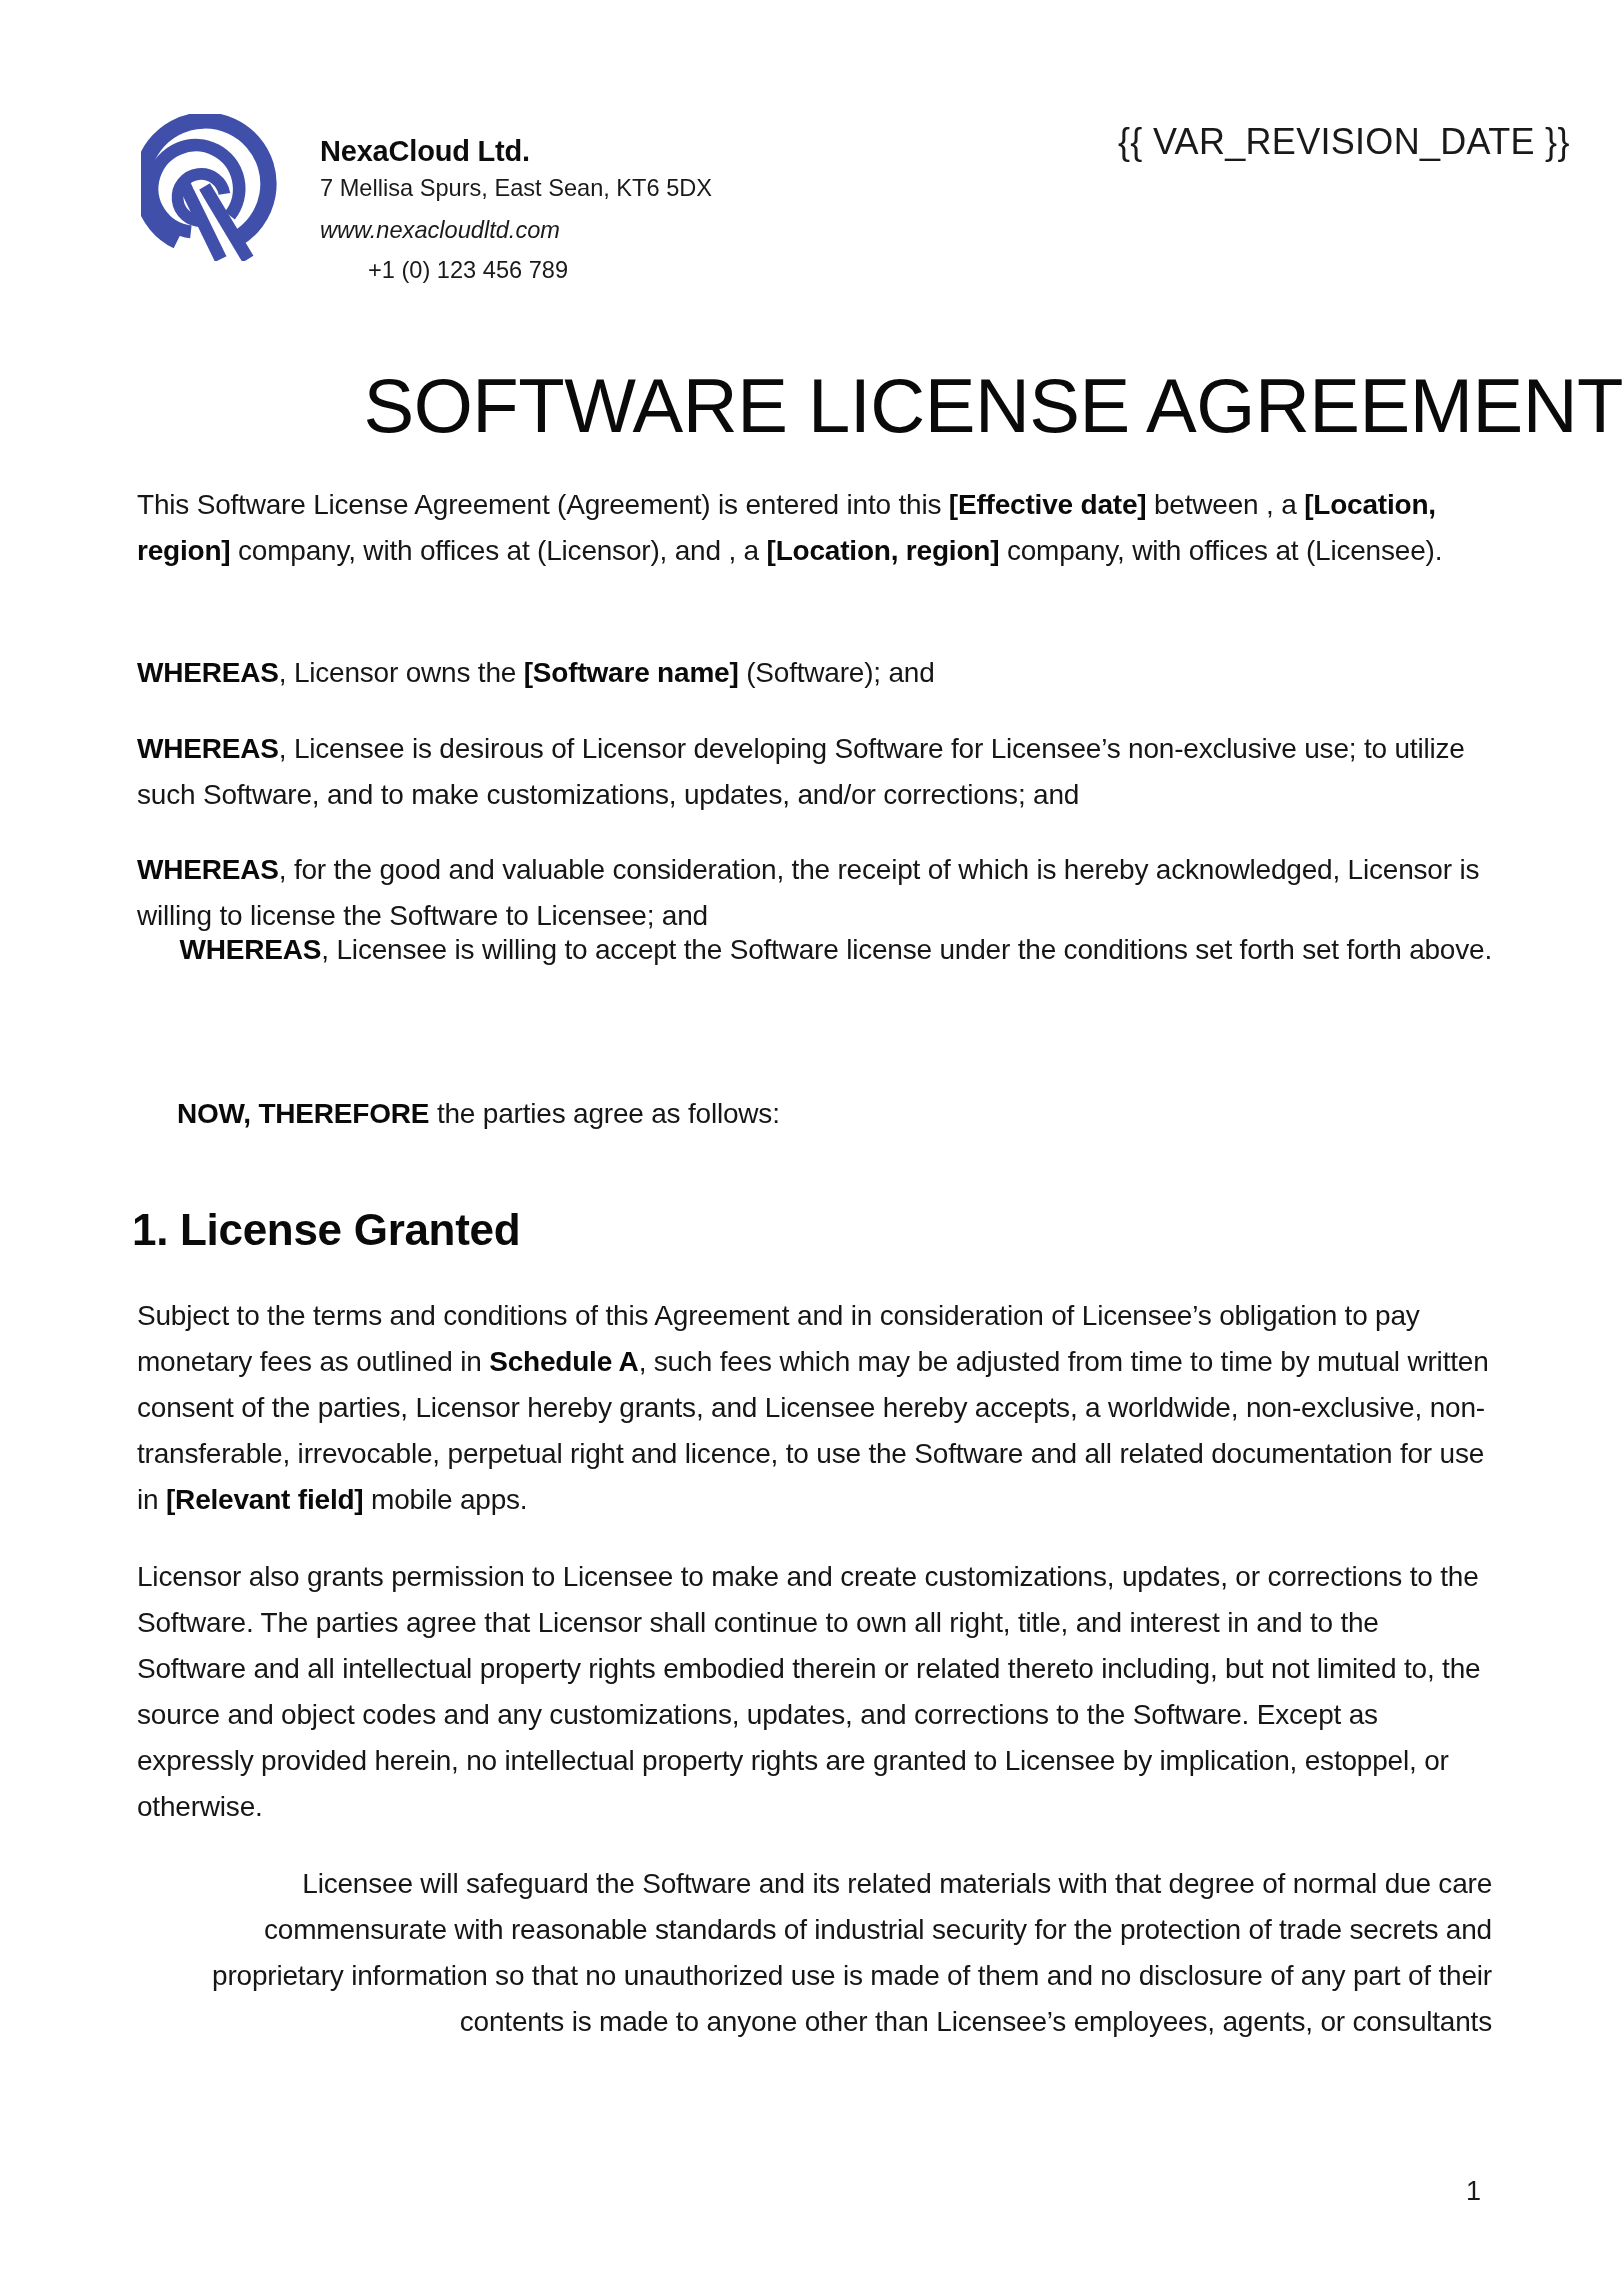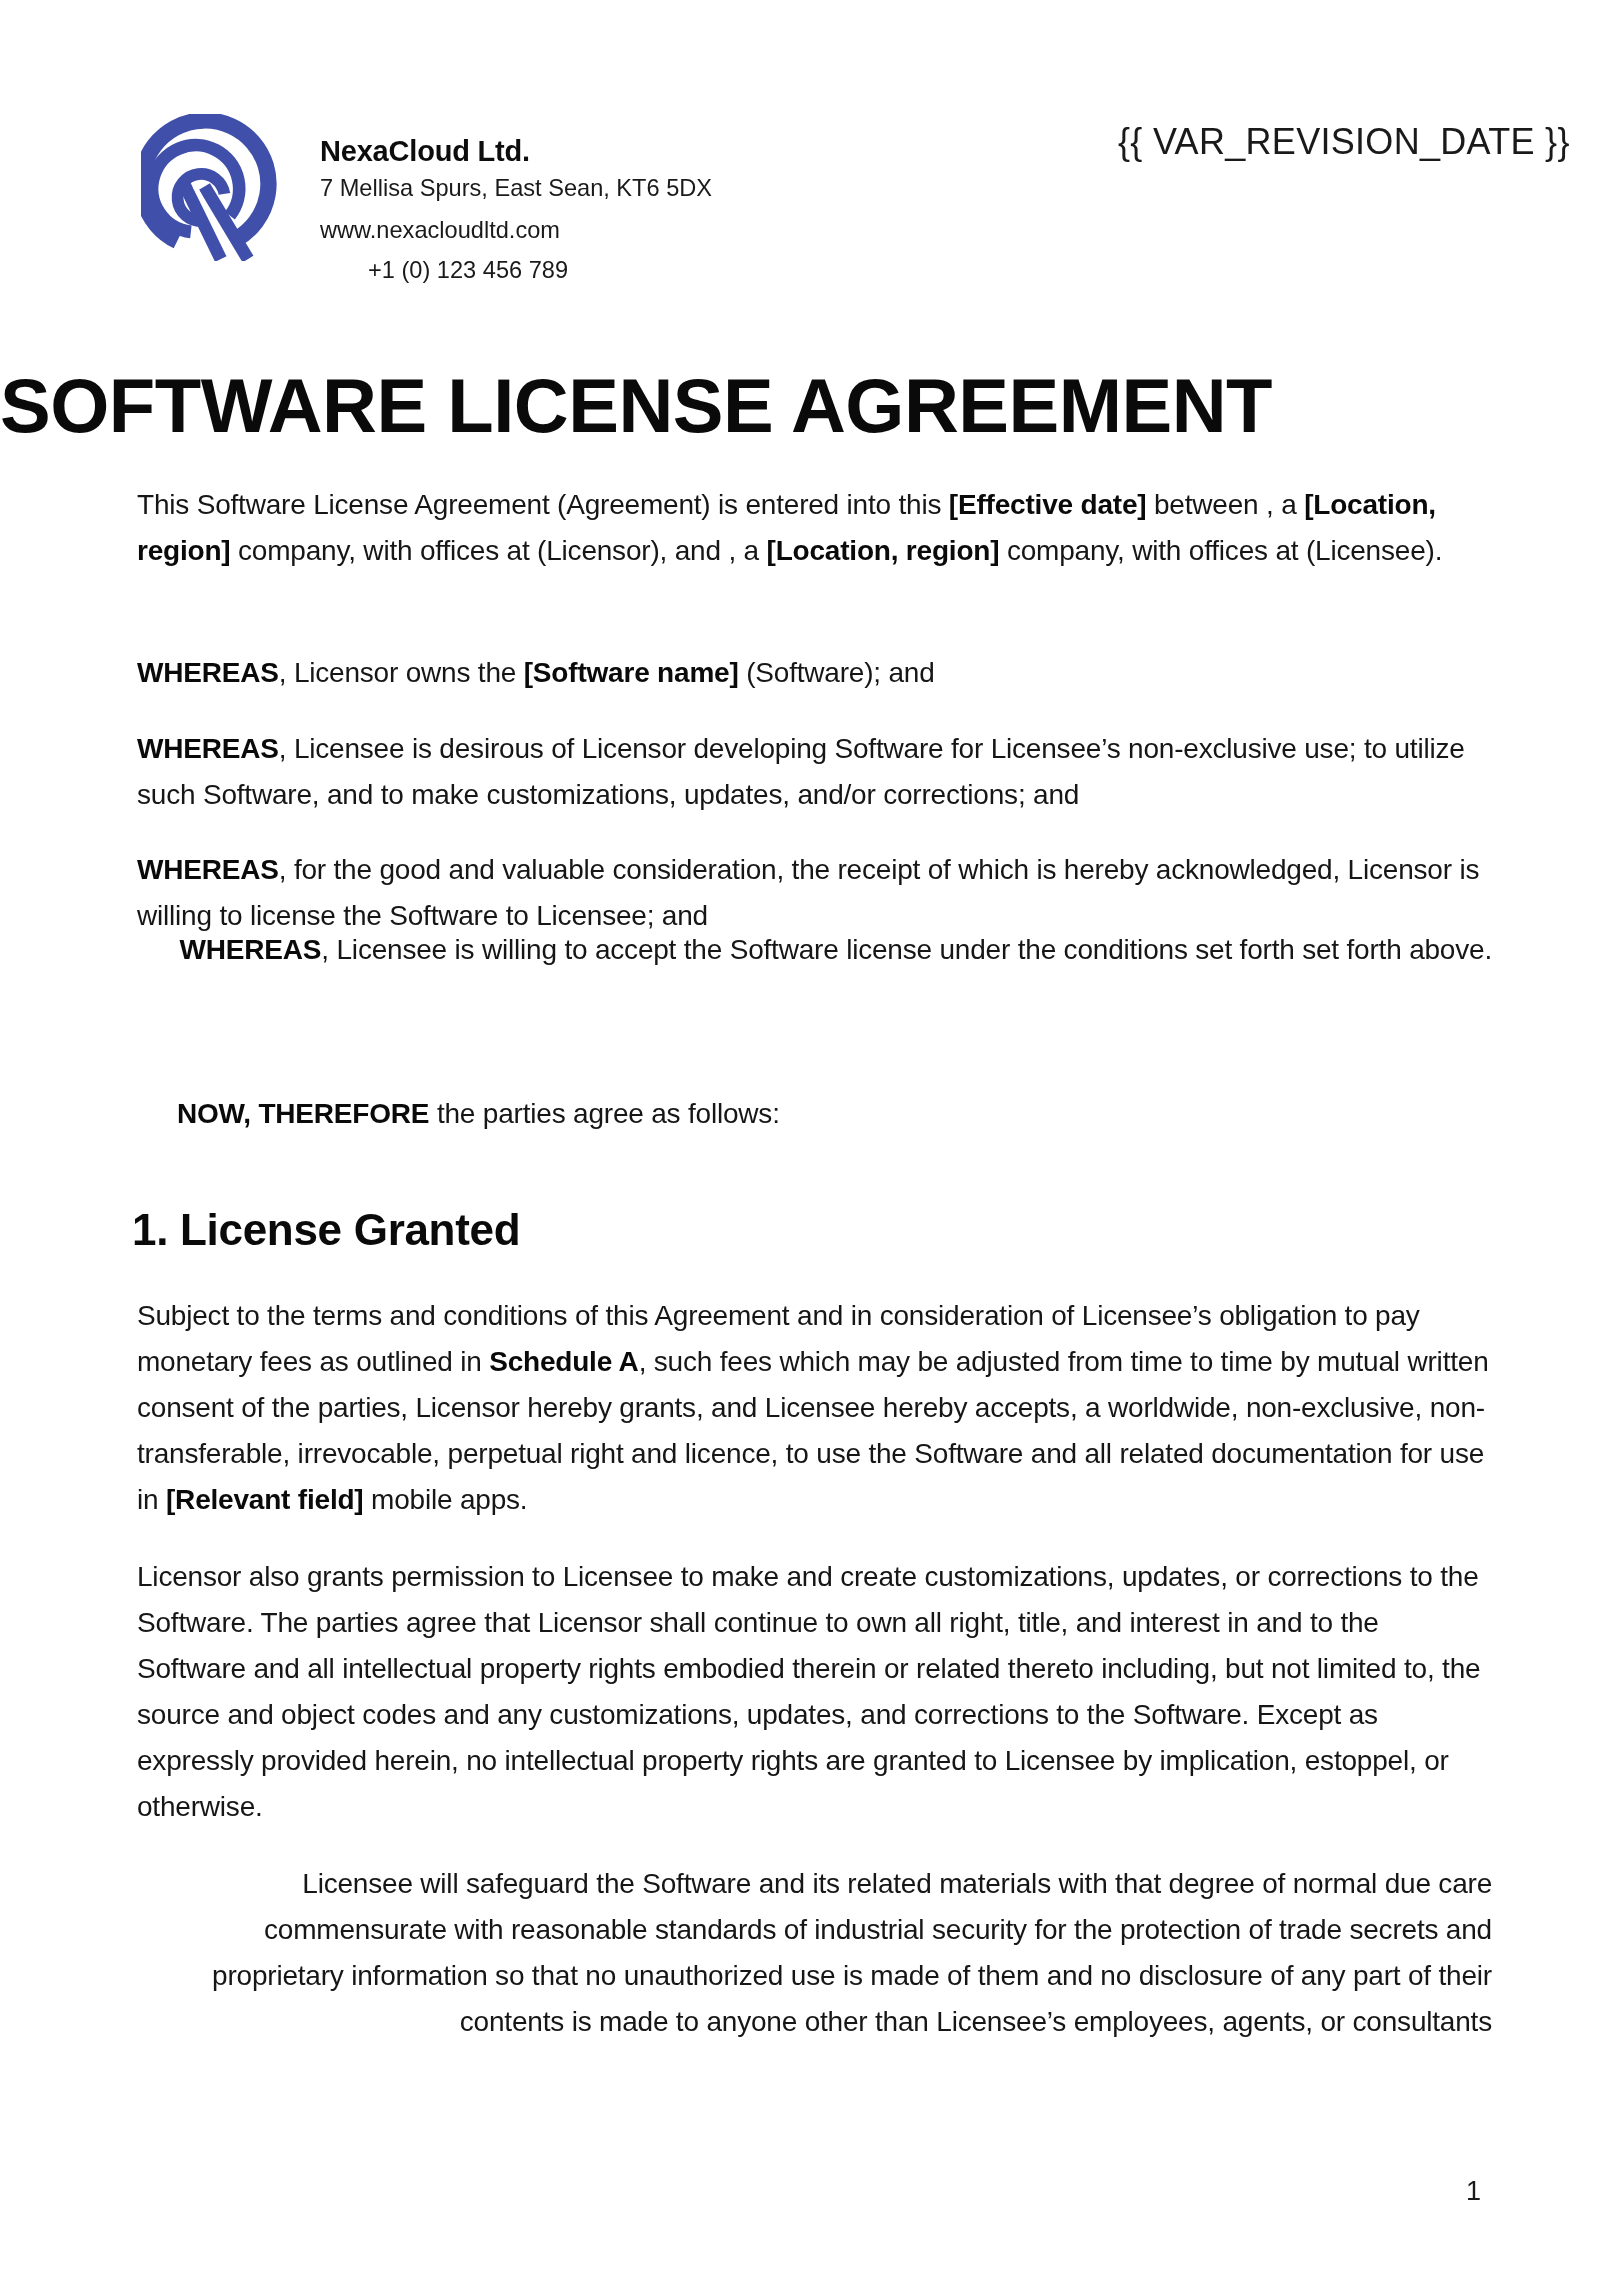--- a/index.html
+++ b/index.html
@@ -4,24 +4,24 @@
 <style>
   html, body { margin: 0; padding: 0; background: #ffffff; }
   body { width: 1623px; height: 2296px; position: relative; overflow: hidden;
          font-family: "Liberation Sans", "DejaVu Sans", sans-serif; color: #111111; }
   .abs { position: absolute; }
   .logo { left: 141px; top: 114px; width: 136px; height: 147px; }
   .company { left: 320px; top: 133px; }
   .company-name { font-size: 29px; font-weight: 700; line-height: 36px; letter-spacing: -0.2px; color: #0d0d0d; }
   .company-line { font-size: 23.6px; line-height: 27px; color: #1a1a1a; }
   .addr { position: absolute; left: 0; top: 42px; white-space: nowrap; }
-  .web { position: absolute; left: 0; top: 84px; white-space: nowrap; }
+  .web { position: absolute; left: 0; top: 84px; white-space: nowrap; font-style: italic; }
   .phone { position: absolute; left: 0; top: 124px; white-space: nowrap; margin-left: 48px; }
   .revision { left: 1118px; top: 124px; font-size: 36px; line-height: 36px; color: #1a1a1a; letter-spacing: 0.3px; white-space: nowrap; }
-  .title { left: 0; width: 1623px; top: 360px; text-align: left; font-size: 76px; font-weight: 700;
+  .title { left: 0; width: 1623px; top: 360px; text-align: right; font-size: 76px; font-weight: 400;
            line-height: 91px; letter-spacing: -0.5px; color: #0a0a0a; }
   .para { left: 137px; width: 1355px; font-size: 28px; line-height: 46px; color: #161616; letter-spacing: -0.2px; }
   .para b { font-weight: 700; color: #0a0a0a; }
   .heading { left: 132px; top: 1202px; font-size: 44px; line-height: 55px; font-weight: 700; color: #0a0a0a; letter-spacing: -0.3px; white-space: nowrap; }
   .page-num { left: 1466px; top: 2175px; font-size: 27px; line-height: 33px; color: #1a1a1a; }
 </style>
 </head>
 <body>
 
 <div class="abs logo">

